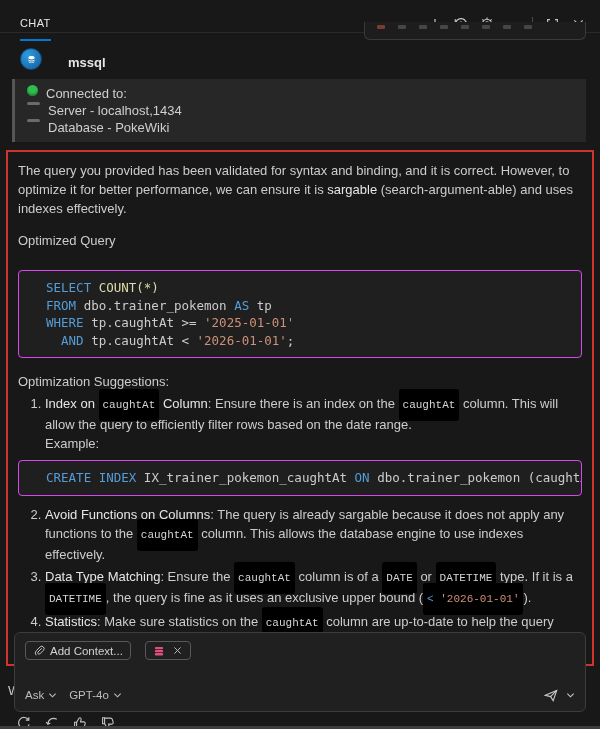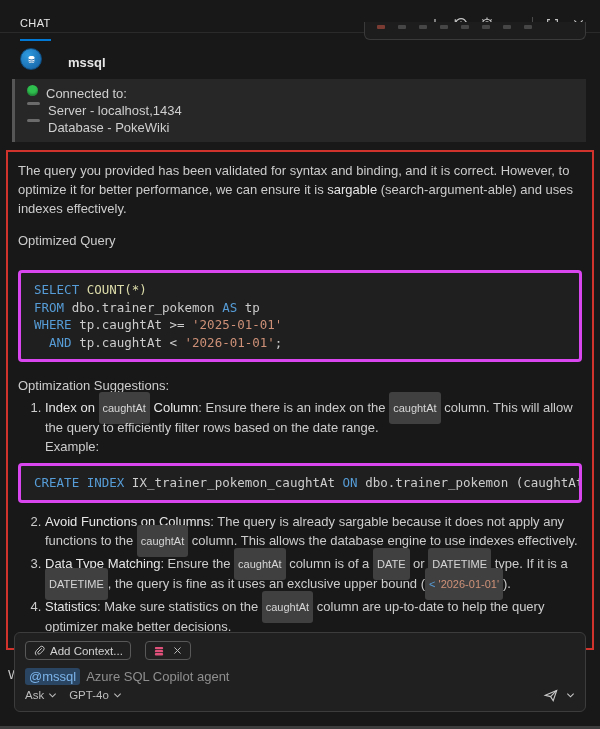--- a/index.html
+++ b/index.html
@@ -30,29 +30,29 @@
   .agent-name{font-weight:bold;color:#e6e6e6;font-size:13px}
   
   .connected{margin:9px 14px 0 12px;background:#272727;border-left:3px solid #565656;padding:6px 12px;line-height:17px;font-size:13px;color:#cfcfcf}
   .conn-row{display:flex;gap:8px}
   .dot{width:11px;height:11px;border-radius:50%;background:var(--success);box-shadow:inset 0 -2px 2px rgba(0,0,0,.3)}
   .dash{width:13px;height:3px;border-radius:2px;background:#6b6b6b;flex:0 0 auto}
   
   .response{margin:8px 6px 0;border:2px solid var(--error);padding:9px 10px 12px;color:#cccccc}
   .para{margin:0;line-height:19px}
   .h-line{margin:13px 0 20px;line-height:19px}
-  .codeblock{background:#1f1f1f;border:3px solid #d946ef;border-radius:4px;padding:8px 13px;font-family:"DejaVu Sans Mono","Liberation Mono",monospace;font-size:12.5px;line-height:17.5px;white-space:pre;overflow:hidden}
+  .codeblock{background:#1f1f1f;border:1px solid #d946ef;border-radius:4px;padding:8px 27px;font-family:"DejaVu Sans Mono","Liberation Mono",monospace;font-size:12.5px;line-height:17.5px;white-space:pre;overflow:hidden}
   .h-sugg{margin:14px 0 3px;line-height:19px}
   ol.sugg{margin:0;padding-left:27px;line-height:19px}
   ol.sugg li{margin-top:3px}
   li .codeblock{margin:7px 0 9px -27px}
   
   .seg-kw{color:var(--kw)} .seg-fn{color:var(--fn)} .seg-str{color:var(--str)}
   .seg-b{font-weight:normal;color:#e6e6e6}
-  .seg-code{background:#404040;border-radius:3px;padding:10px 4px;font-family:Liberation Sans, sans-serif;font-size:11px;color:#d6d6d6;white-space:nowrap}
+  .seg-code{background:#000000;border-radius:3px;padding:10px 4px;font-family:Liberation Mono, monospace;font-size:11px;color:#d6d6d6;white-space:nowrap}
   .seg-code .seg-kw{color:var(--kw)} .seg-code .seg-str{color:var(--str)}
   
   .question{margin:15px 8px 0;line-height:19px}
   .feedback{margin:9px 0 0 12px;display:flex;gap:4px}
   .fb-btn{width:24px;height:24px;display:flex;align-items:center;justify-content:center;border-radius:4px;color:#c2c2c2;cursor:pointer}
   
   .input-box{position:absolute;left:14px;right:14px;bottom:17px;height:80px;background:#202020;border:1px solid #3c3c3c;border-radius:6px;padding:8px 10px;display:flex;flex-direction:column}
   .ctx-row{display:flex;align-items:flex-end;gap:14px}
   .btn-outline{display:inline-flex;align-items:center;gap:5px;border:1px solid #585858;border-radius:4px;padding:2px 7px;font-size:11.5px;color:#d2d2d2;height:19px;cursor:pointer;background:transparent}
   .chip-close{display:flex;align-items:center;color:#bdbdbd;margin-left:2px;cursor:pointer}
@@ -213,24 +213,20 @@
           <rect x="2.5" y="6.6" width="11" height="3.2" rx="1.3" fill="var(--chip-icon)"></rect>
           <rect x="2.5" y="10.7" width="11" height="3.2" rx="1.3" fill="var(--chip-icon)"></rect>
         </svg>
       <span class="chip-close">
         <svg width="11" height="11" viewBox="0 0 16 16" fill="none" stroke="currentColor" stroke-width="1.4">
             <path d="M3.5 3.5l9 9M12.5 3.5l-9 9"></path>
           </svg>
       </span>
     </div>
   </div>
-  <div class="prompt-row">
-    <span class="mention">@mssql</span>
-    <span class="placeholder">Azure SQL Copilot agent</span>
-  </div>
   <div class="controls-row">
     <span class="dropdown">
       <span>Ask</span>
       <svg width="9" height="9" viewBox="0 0 10 10" fill="none" stroke="currentColor" stroke-width="1.2">
           <path d="M1.5 3l3.5 3.5L8.5 3"></path>
         </svg>
     </span>
     <span class="dropdown">
       <span>GPT-4o</span>
       <svg width="9" height="9" viewBox="0 0 10 10" fill="none" stroke="currentColor" stroke-width="1.2">

